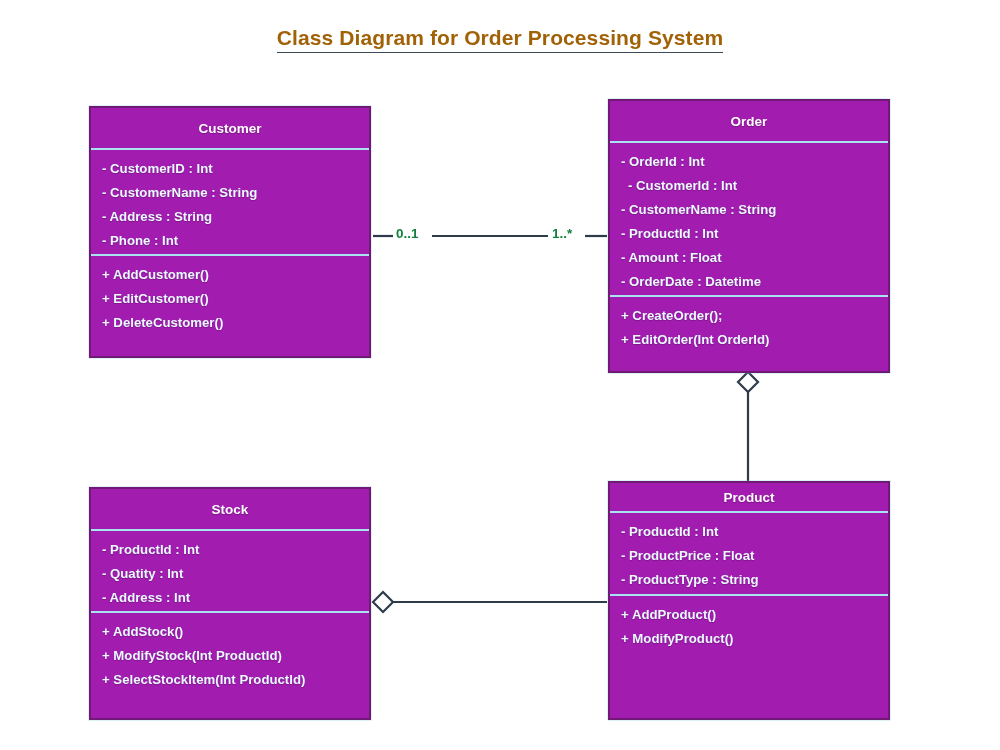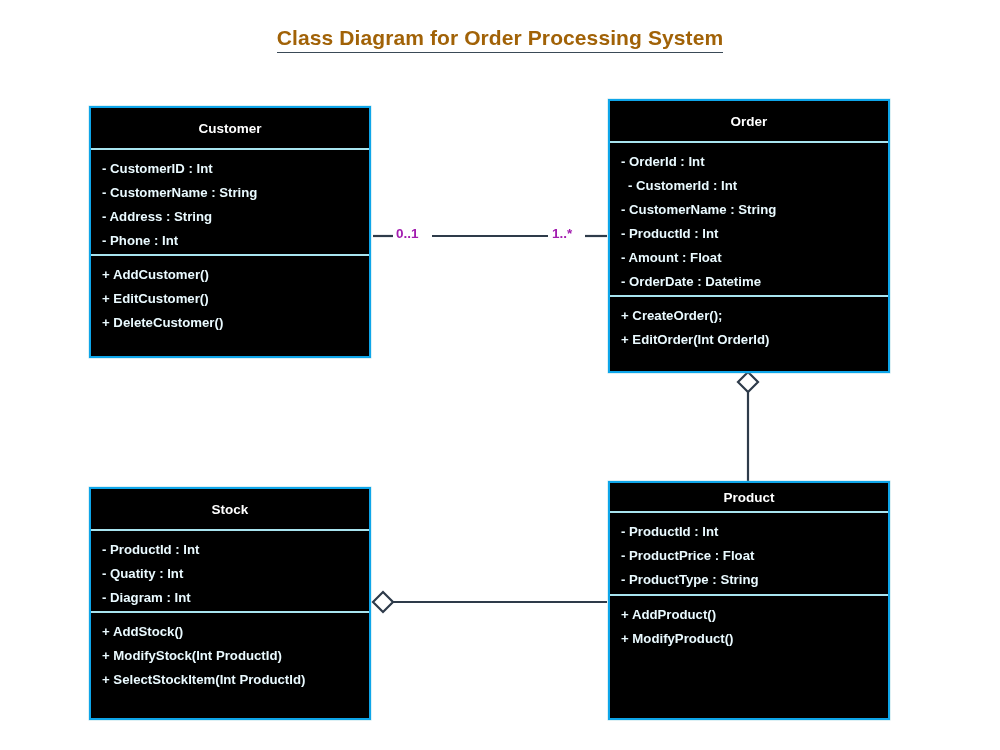--- a/index.html
+++ b/index.html
@@ -35,22 +35,22 @@
   }
   .diagram-title span {
     border-bottom: 1.6px solid #3a4a57;
     padding-bottom: 3px;
   }
 
   
   .uml-class {
     position: absolute;
     box-sizing: border-box;
-    background: #000000;
-    border: 2px solid #0ea5e9;
+    background: #a21caf;
+    border: 2px solid #701a75;
     box-shadow: 0 0 0 0.5px rgba(120,200,215,0.5);
   }
   .uml-name {
     text-align: center;
     color: #ffffff;
     font-weight: bold;
     font-size: 13.5px;
     box-sizing: border-box;
     display: flex;
     align-items: center;
@@ -83,21 +83,21 @@
     position: absolute;
     left: 0; top: 0;
     width: 1000px;
     height: 750px;
     pointer-events: none;
   }
   .mult-label {
     position: absolute;
     font-size: 13.5px;
     font-weight: bold;
-    color: #a21caf;
+    color: #15803d;
     white-space: nowrap;
   }
 </style>
 </head>
 <body>
 
 <div id="canvas">
 
   <div class="diagram-title">
     <span>Class Diagram for Order Processing System</span>
@@ -159,21 +159,21 @@
       <div class="uml-row">+ EditOrder(Int OrderId)</div>
     </div>
   </div>
 
   <div class="uml-class" style="left:89px; top:487px; width:282px; height:233px;">
     <div class="uml-name" style="height:40px;">Stock</div>
     <div class="uml-divider"></div>
     <div class="uml-section" style="height:80px;">
       <div class="uml-row">- ProductId : Int</div>
       <div class="uml-row">- Quatity : Int</div>
-      <div class="uml-row">- Diagram : Int</div>
+      <div class="uml-row">- Address : Int</div>
     </div>
     <div class="uml-divider"></div>
     <div class="uml-section">
       <div class="uml-row">+ AddStock()</div>
       <div class="uml-row">+ ModifyStock(Int ProductId)</div>
       <div class="uml-row">+ SelectStockItem(Int ProductId)</div>
     </div>
   </div>
 
   <div class="uml-class" style="left:608px; top:481px; width:282px; height:239px;">

